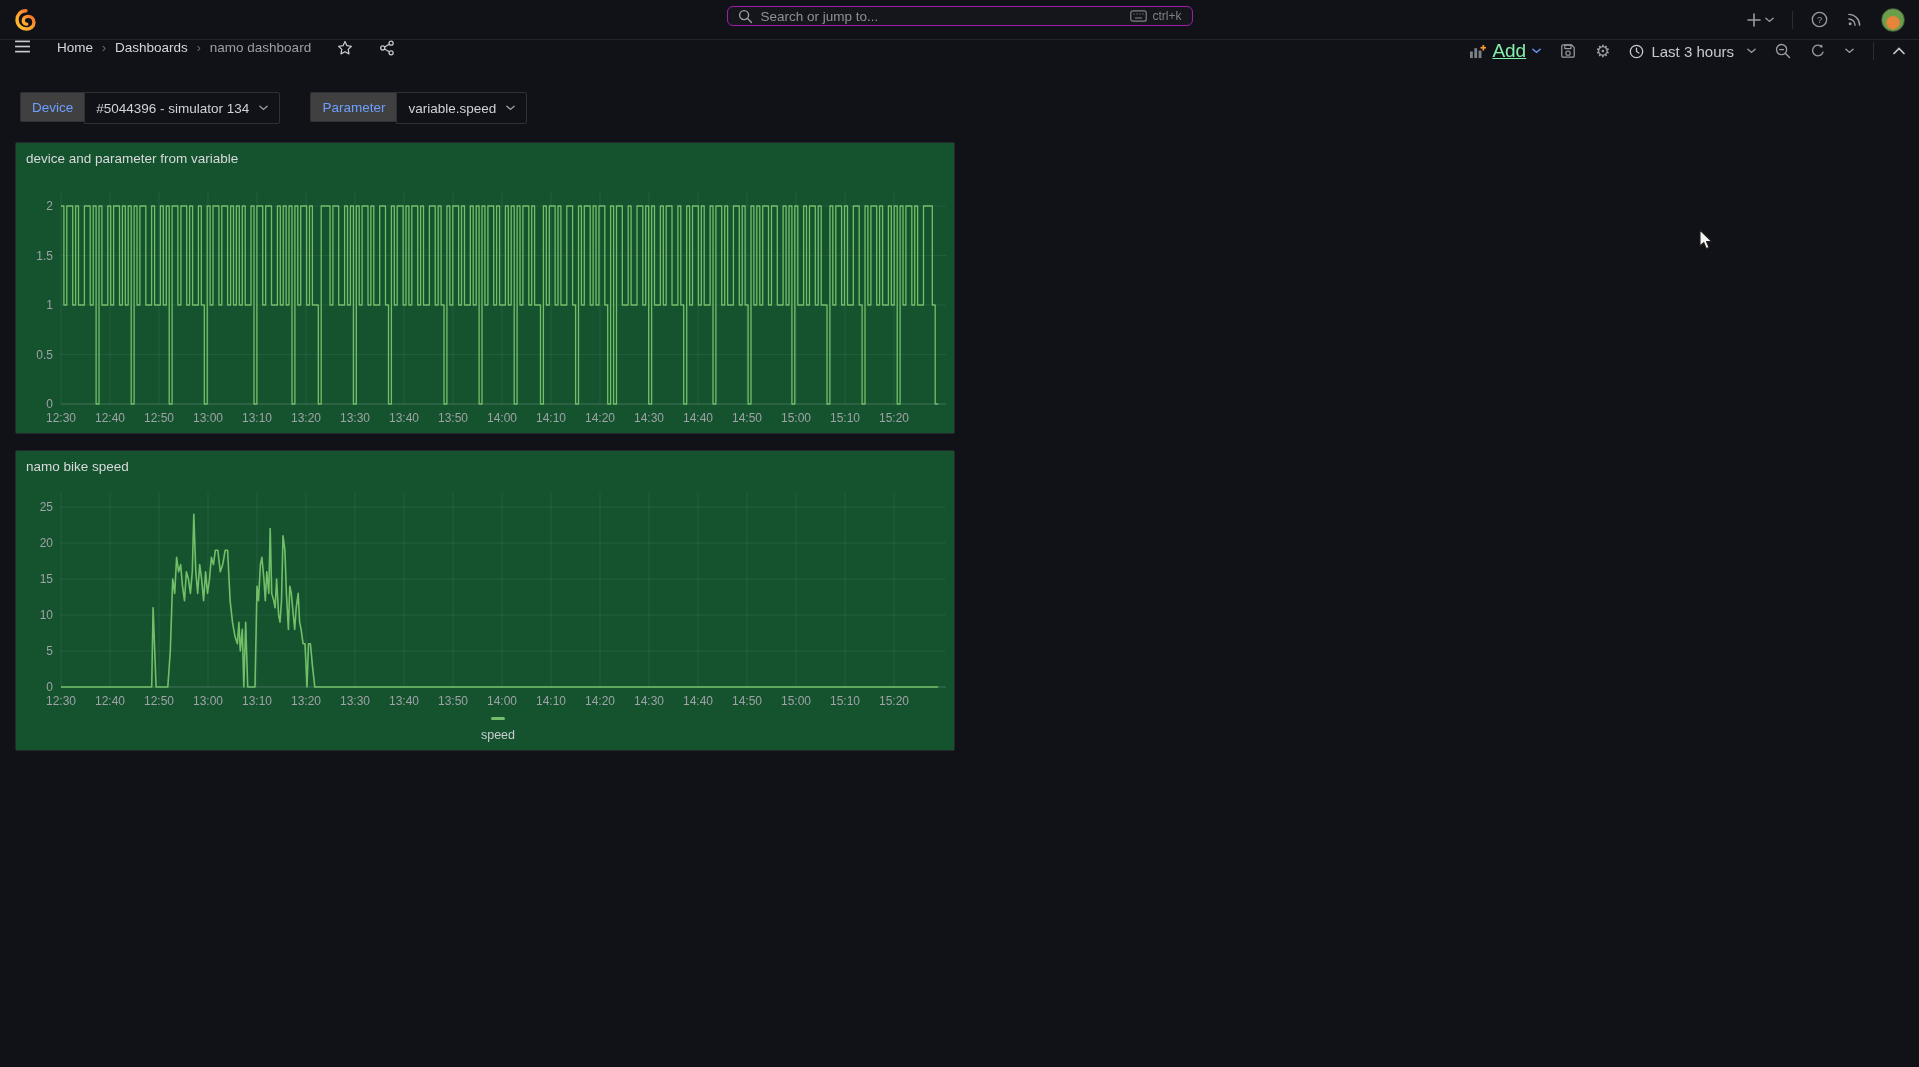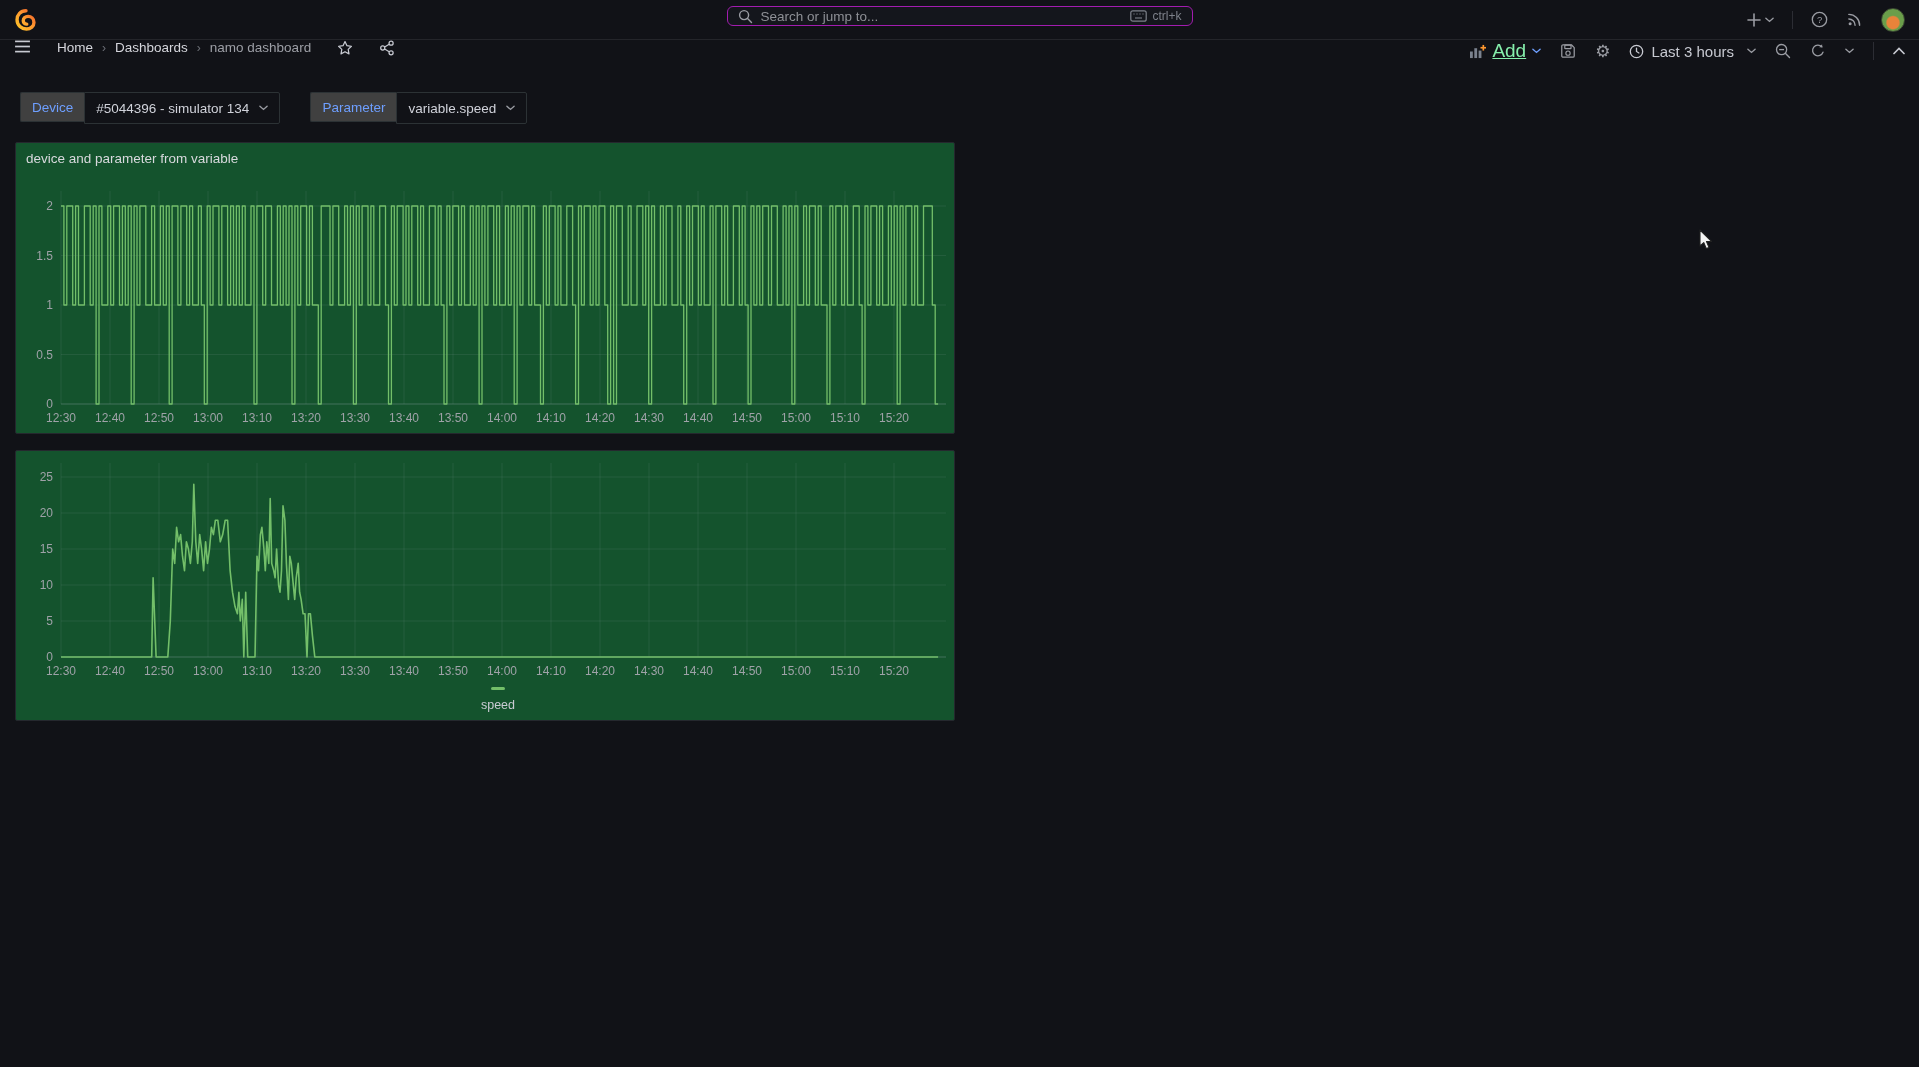--- a/index.html
+++ b/index.html
@@ -299,20 +299,23 @@
         <line x1="45" y1="82.5" x2="930.1" y2="82.5" stroke="rgba(204,204,220,0.09)"></line>
         <text x="37" y="86.5" text-anchor="end" class="tick">1.5</text>
         <line x1="45" y1="33" x2="930.1" y2="33" stroke="rgba(204,204,220,0.09)"></line>
         <text x="37" y="37" text-anchor="end" class="tick">2</text>
         <line x1="45" y1="231" x2="930.1" y2="231" stroke="rgba(204,204,220,0.18)"></line>
         <path d="M45.0 33.0L47.9 33.0L47.9 33.0L47.9 132.0L50.8 132.0L50.8 132.0L50.8 33.0L53.8 33.0L53.8 33.0L53.8 33.0L56.7 33.0L56.7 33.0L56.7 132.0L59.6 132.0L59.6 132.0L59.6 33.0L62.5 33.0L62.5 33.0L62.5 132.0L65.5 132.0L65.5 132.0L65.5 132.0L68.4 132.0L68.4 132.0L68.4 33.0L71.3 33.0L71.3 33.0L71.3 33.0L74.2 33.0L74.2 33.0L74.2 132.0L77.2 132.0L77.2 132.0L77.2 33.0L80.1 33.0L80.1 33.0L80.1 231.0L83.0 231.0L83.0 231.0L83.0 33.0L85.9 33.0L85.9 33.0L85.9 132.0L88.9 132.0L88.9 132.0L88.9 132.0L91.8 132.0L91.8 132.0L91.8 33.0L94.7 33.0L94.7 33.0L94.7 132.0L97.6 132.0L97.6 132.0L97.6 33.0L100.5 33.0L100.5 33.0L100.5 33.0L103.5 33.0L103.5 33.0L103.5 132.0L106.4 132.0L106.4 132.0L106.4 33.0L109.3 33.0L109.3 33.0L109.3 132.0L112.2 132.0L112.2 132.0L112.2 33.0L115.2 33.0L115.2 33.0L115.2 231.0L118.1 231.0L118.1 231.0L118.1 33.0L121.0 33.0L121.0 33.0L121.0 132.0L123.9 132.0L123.9 132.0L123.9 33.0L126.9 33.0L126.9 33.0L126.9 33.0L129.8 33.0L129.8 33.0L129.8 132.0L132.7 132.0L132.7 132.0L132.7 132.0L135.6 132.0L135.6 132.0L135.6 33.0L138.6 33.0L138.6 33.0L138.6 132.0L141.5 132.0L141.5 132.0L141.5 132.0L144.4 132.0L144.4 132.0L144.4 33.0L147.3 33.0L147.3 33.0L147.3 132.0L150.3 132.0L150.3 132.0L150.3 33.0L153.2 33.0L153.2 33.0L153.2 231.0L156.1 231.0L156.1 231.0L156.1 33.0L159.0 33.0L159.0 33.0L159.0 33.0L161.9 33.0L161.9 33.0L161.9 132.0L164.9 132.0L164.9 132.0L164.9 33.0L167.8 33.0L167.8 33.0L167.8 33.0L170.7 33.0L170.7 33.0L170.7 132.0L173.6 132.0L173.6 132.0L173.6 33.0L176.6 33.0L176.6 33.0L176.6 132.0L179.5 132.0L179.5 132.0L179.5 132.0L182.4 132.0L182.4 132.0L182.4 33.0L185.3 33.0L185.3 33.0L185.3 132.0L188.3 132.0L188.3 132.0L188.3 231.0L191.2 231.0L191.2 231.0L191.2 33.0L194.1 33.0L194.1 33.0L194.1 132.0L197.0 132.0L197.0 132.0L197.0 33.0L200.0 33.0L200.0 33.0L200.0 33.0L202.9 33.0L202.9 33.0L202.9 132.0L205.8 132.0L205.8 132.0L205.8 33.0L208.7 33.0L208.7 33.0L208.7 33.0L211.6 33.0L211.6 33.0L211.6 132.0L214.6 132.0L214.6 132.0L214.6 33.0L217.5 33.0L217.5 33.0L217.5 132.0L220.4 132.0L220.4 132.0L220.4 33.0L223.3 33.0L223.3 33.0L223.3 132.0L226.3 132.0L226.3 132.0L226.3 33.0L229.2 33.0L229.2 33.0L229.2 132.0L232.1 132.0L232.1 132.0L232.1 132.0L235.0 132.0L235.0 132.0L235.0 33.0L238.0 33.0L238.0 33.0L238.0 231.0L240.9 231.0L240.9 231.0L240.9 33.0L243.8 33.0L243.8 33.0L243.8 33.0L246.7 33.0L246.7 33.0L246.7 132.0L249.7 132.0L249.7 132.0L249.7 33.0L252.6 33.0L252.6 33.0L252.6 33.0L255.5 33.0L255.5 33.0L255.5 132.0L258.4 132.0L258.4 132.0L258.4 132.0L261.4 132.0L261.4 132.0L261.4 33.0L264.3 33.0L264.3 33.0L264.3 132.0L267.2 132.0L267.2 132.0L267.2 33.0L270.1 33.0L270.1 33.0L270.1 132.0L273.0 132.0L273.0 132.0L273.0 33.0L276.0 33.0L276.0 33.0L276.0 231.0L278.9 231.0L278.9 231.0L278.9 33.0L281.8 33.0L281.8 33.0L281.8 132.0L284.7 132.0L284.7 132.0L284.7 33.0L287.7 33.0L287.7 33.0L287.7 33.0L290.6 33.0L290.6 33.0L290.6 132.0L293.5 132.0L293.5 132.0L293.5 33.0L296.4 33.0L296.4 33.0L296.4 132.0L299.4 132.0L299.4 132.0L299.4 132.0L302.3 132.0L302.3 132.0L302.3 231.0L305.2 231.0L305.2 231.0L305.2 33.0L308.1 33.0L308.1 33.0L308.1 33.0L311.1 33.0L311.1 33.0L311.1 33.0L314.0 33.0L314.0 33.0L314.0 132.0L316.9 132.0L316.9 132.0L316.9 33.0L319.8 33.0L319.8 33.0L319.8 33.0L322.7 33.0L322.7 33.0L322.7 132.0L325.7 132.0L325.7 132.0L325.7 132.0L328.6 132.0L328.6 132.0L328.6 33.0L331.5 33.0L331.5 33.0L331.5 132.0L334.4 132.0L334.4 132.0L334.4 33.0L337.4 33.0L337.4 33.0L337.4 231.0L340.3 231.0L340.3 231.0L340.3 33.0L343.2 33.0L343.2 33.0L343.2 132.0L346.1 132.0L346.1 132.0L346.1 33.0L349.1 33.0L349.1 33.0L349.1 33.0L352.0 33.0L352.0 33.0L352.0 132.0L354.9 132.0L354.9 132.0L354.9 33.0L357.8 33.0L357.8 33.0L357.8 132.0L360.8 132.0L360.8 132.0L360.8 132.0L363.7 132.0L363.7 132.0L363.7 33.0L366.6 33.0L366.6 33.0L366.6 33.0L369.5 33.0L369.5 33.0L369.5 132.0L372.5 132.0L372.5 132.0L372.5 231.0L375.4 231.0L375.4 231.0L375.4 33.0L378.3 33.0L378.3 33.0L378.3 132.0L381.2 132.0L381.2 132.0L381.2 33.0L384.1 33.0L384.1 33.0L384.1 33.0L387.1 33.0L387.1 33.0L387.1 132.0L390.0 132.0L390.0 132.0L390.0 33.0L392.9 33.0L392.9 33.0L392.9 132.0L395.8 132.0L395.8 132.0L395.8 33.0L398.8 33.0L398.8 33.0L398.8 33.0L401.7 33.0L401.7 33.0L401.7 132.0L404.6 132.0L404.6 132.0L404.6 33.0L407.5 33.0L407.5 33.0L407.5 132.0L410.5 132.0L410.5 132.0L410.5 132.0L413.4 132.0L413.4 132.0L413.4 33.0L416.3 33.0L416.3 33.0L416.3 33.0L419.2 33.0L419.2 33.0L419.2 132.0L422.2 132.0L422.2 132.0L422.2 33.0L425.1 33.0L425.1 33.0L425.1 132.0L428.0 132.0L428.0 132.0L428.0 231.0L430.9 231.0L430.9 231.0L430.9 33.0L433.8 33.0L433.8 33.0L433.8 132.0L436.8 132.0L436.8 132.0L436.8 33.0L439.7 33.0L439.7 33.0L439.7 33.0L442.6 33.0L442.6 33.0L442.6 132.0L445.5 132.0L445.5 132.0L445.5 33.0L448.5 33.0L448.5 33.0L448.5 132.0L451.4 132.0L451.4 132.0L451.4 132.0L454.3 132.0L454.3 132.0L454.3 33.0L457.2 33.0L457.2 33.0L457.2 132.0L460.2 132.0L460.2 132.0L460.2 33.0L463.1 33.0L463.1 33.0L463.1 231.0L466.0 231.0L466.0 231.0L466.0 33.0L468.9 33.0L468.9 33.0L468.9 132.0L471.9 132.0L471.9 132.0L471.9 33.0L474.8 33.0L474.8 33.0L474.8 33.0L477.7 33.0L477.7 33.0L477.7 132.0L480.6 132.0L480.6 132.0L480.6 33.0L483.6 33.0L483.6 33.0L483.6 132.0L486.5 132.0L486.5 132.0L486.5 132.0L489.4 132.0L489.4 132.0L489.4 33.0L492.3 33.0L492.3 33.0L492.3 132.0L495.2 132.0L495.2 132.0L495.2 33.0L498.2 33.0L498.2 33.0L498.2 231.0L501.1 231.0L501.1 231.0L501.1 33.0L504.0 33.0L504.0 33.0L504.0 132.0L506.9 132.0L506.9 132.0L506.9 33.0L509.9 33.0L509.9 33.0L509.9 33.0L512.8 33.0L512.8 33.0L512.8 132.0L515.7 132.0L515.7 132.0L515.7 33.0L518.6 33.0L518.6 33.0L518.6 132.0L521.6 132.0L521.6 132.0L521.6 132.0L524.5 132.0L524.5 132.0L524.5 231.0L527.4 231.0L527.4 231.0L527.4 33.0L530.3 33.0L530.3 33.0L530.3 132.0L533.3 132.0L533.3 132.0L533.3 33.0L536.2 33.0L536.2 33.0L536.2 33.0L539.1 33.0L539.1 33.0L539.1 132.0L542.0 132.0L542.0 132.0L542.0 33.0L544.9 33.0L544.9 33.0L544.9 132.0L547.9 132.0L547.9 132.0L547.9 132.0L550.8 132.0L550.8 132.0L550.8 33.0L553.7 33.0L553.7 33.0L553.7 33.0L556.6 33.0L556.6 33.0L556.6 132.0L559.6 132.0L559.6 132.0L559.6 231.0L562.5 231.0L562.5 231.0L562.5 33.0L565.4 33.0L565.4 33.0L565.4 132.0L568.3 132.0L568.3 132.0L568.3 33.0L571.3 33.0L571.3 33.0L571.3 33.0L574.2 33.0L574.2 33.0L574.2 132.0L577.1 132.0L577.1 132.0L577.1 33.0L580.0 33.0L580.0 33.0L580.0 132.0L583.0 132.0L583.0 132.0L583.0 33.0L585.9 33.0L585.9 33.0L585.9 33.0L588.8 33.0L588.8 33.0L588.8 132.0L591.7 132.0L591.7 132.0L591.7 231.0L594.6 231.0L594.6 231.0L594.6 33.0L597.6 33.0L597.6 33.0L597.6 231.0L600.5 231.0L600.5 231.0L600.5 33.0L603.4 33.0L603.4 33.0L603.4 33.0L606.3 33.0L606.3 33.0L606.3 132.0L609.3 132.0L609.3 132.0L609.3 132.0L612.2 132.0L612.2 132.0L612.2 33.0L615.1 33.0L615.1 33.0L615.1 132.0L618.0 132.0L618.0 132.0L618.0 132.0L621.0 132.0L621.0 132.0L621.0 33.0L623.9 33.0L623.9 33.0L623.9 33.0L626.8 33.0L626.8 33.0L626.8 132.0L629.7 132.0L629.7 132.0L629.7 33.0L632.7 33.0L632.7 33.0L632.7 231.0L635.6 231.0L635.6 231.0L635.6 33.0L638.5 33.0L638.5 33.0L638.5 132.0L641.4 132.0L641.4 132.0L641.4 132.0L644.4 132.0L644.4 132.0L644.4 33.0L647.3 33.0L647.3 33.0L647.3 132.0L650.2 132.0L650.2 132.0L650.2 33.0L653.1 33.0L653.1 33.0L653.1 33.0L656.0 33.0L656.0 33.0L656.0 132.0L659.0 132.0L659.0 132.0L659.0 132.0L661.9 132.0L661.9 132.0L661.9 33.0L664.8 33.0L664.8 33.0L664.8 132.0L667.7 132.0L667.7 132.0L667.7 231.0L670.7 231.0L670.7 231.0L670.7 33.0L673.6 33.0L673.6 33.0L673.6 132.0L676.5 132.0L676.5 132.0L676.5 33.0L679.4 33.0L679.4 33.0L679.4 33.0L682.4 33.0L682.4 33.0L682.4 132.0L685.3 132.0L685.3 132.0L685.3 33.0L688.2 33.0L688.2 33.0L688.2 132.0L691.1 132.0L691.1 132.0L691.1 132.0L694.1 132.0L694.1 132.0L694.1 33.0L697.0 33.0L697.0 33.0L697.0 231.0L699.9 231.0L699.9 231.0L699.9 33.0L702.8 33.0L702.8 33.0L702.8 33.0L705.7 33.0L705.7 33.0L705.7 132.0L708.7 132.0L708.7 132.0L708.7 33.0L711.6 33.0L711.6 33.0L711.6 132.0L714.5 132.0L714.5 132.0L714.5 132.0L717.4 132.0L717.4 132.0L717.4 33.0L720.4 33.0L720.4 33.0L720.4 33.0L723.3 33.0L723.3 33.0L723.3 132.0L726.2 132.0L726.2 132.0L726.2 33.0L729.1 33.0L729.1 33.0L729.1 132.0L732.1 132.0L732.1 132.0L732.1 231.0L735.0 231.0L735.0 231.0L735.0 33.0L737.9 33.0L737.9 33.0L737.9 132.0L740.8 132.0L740.8 132.0L740.8 33.0L743.8 33.0L743.8 33.0L743.8 132.0L746.7 132.0L746.7 132.0L746.7 33.0L749.6 33.0L749.6 33.0L749.6 33.0L752.5 33.0L752.5 33.0L752.5 132.0L755.5 132.0L755.5 132.0L755.5 33.0L758.4 33.0L758.4 33.0L758.4 33.0L761.3 33.0L761.3 33.0L761.3 132.0L764.2 132.0L764.2 132.0L764.2 132.0L767.1 132.0L767.1 132.0L767.1 33.0L770.1 33.0L770.1 33.0L770.1 132.0L773.0 132.0L773.0 132.0L773.0 33.0L775.9 33.0L775.9 33.0L775.9 231.0L778.8 231.0L778.8 231.0L778.8 33.0L781.8 33.0L781.8 33.0L781.8 132.0L784.7 132.0L784.7 132.0L784.7 132.0L787.6 132.0L787.6 132.0L787.6 33.0L790.5 33.0L790.5 33.0L790.5 132.0L793.5 132.0L793.5 132.0L793.5 33.0L796.4 33.0L796.4 33.0L796.4 33.0L799.3 33.0L799.3 33.0L799.3 132.0L802.2 132.0L802.2 132.0L802.2 33.0L805.2 33.0L805.2 33.0L805.2 132.0L808.1 132.0L808.1 132.0L808.1 132.0L811.0 132.0L811.0 132.0L811.0 231.0L813.9 231.0L813.9 231.0L813.9 33.0L816.8 33.0L816.8 33.0L816.8 132.0L819.8 132.0L819.8 132.0L819.8 33.0L822.7 33.0L822.7 33.0L822.7 33.0L825.6 33.0L825.6 33.0L825.6 132.0L828.5 132.0L828.5 132.0L828.5 33.0L831.5 33.0L831.5 33.0L831.5 132.0L834.4 132.0L834.4 132.0L834.4 132.0L837.3 132.0L837.3 132.0L837.3 33.0L840.2 33.0L840.2 33.0L840.2 33.0L843.2 33.0L843.2 33.0L843.2 132.0L846.1 132.0L846.1 132.0L846.1 231.0L849.0 231.0L849.0 231.0L849.0 33.0L851.9 33.0L851.9 33.0L851.9 132.0L854.9 132.0L854.9 132.0L854.9 33.0L857.8 33.0L857.8 33.0L857.8 33.0L860.7 33.0L860.7 33.0L860.7 132.0L863.6 132.0L863.6 132.0L863.6 33.0L866.6 33.0L866.6 33.0L866.6 132.0L869.5 132.0L869.5 132.0L869.5 132.0L872.4 132.0L872.4 132.0L872.4 33.0L875.3 33.0L875.3 33.0L875.3 132.0L878.2 132.0L878.2 132.0L878.2 33.0L881.2 33.0L881.2 33.0L881.2 231.0L884.1 231.0L884.1 231.0L884.1 33.0L887.0 33.0L887.0 33.0L887.0 132.0L889.9 132.0L889.9 132.0L889.9 33.0L892.9 33.0L892.9 33.0L892.9 33.0L895.8 33.0L895.8 33.0L895.8 132.0L898.7 132.0L898.7 132.0L898.7 33.0L901.6 33.0L901.6 33.0L901.6 132.0L904.6 132.0L904.6 132.0L904.6 132.0L907.5 132.0L907.5 132.0L907.5 33.0L910.4 33.0L910.4 33.0L910.4 33.0L913.3 33.0L913.3 33.0L913.3 33.0L916.3 33.0L916.3 33.0L916.3 132.0L919.2 132.0L919.2 132.0L919.2 231.0L922.1 231.0" fill="none" stroke="#73bf69" stroke-width="1.3" stroke-linejoin="round"></path>
       </svg>
   </section>
 
   <section class="panel">
+    <div class="panel-header">
+      <span class="panel-title">namo bike speed</span>
+    </div>
     <svg id="chart2" width="938" height="230">
         <line x1="45" y1="12" x2="45" y2="206" stroke="rgba(204,204,220,0.09)"></line>
         <text x="45" y="224" text-anchor="middle" class="tick">12:30</text>
         <line x1="94" y1="12" x2="94" y2="206" stroke="rgba(204,204,220,0.09)"></line>
         <text x="94" y="224" text-anchor="middle" class="tick">12:40</text>
         <line x1="143" y1="12" x2="143" y2="206" stroke="rgba(204,204,220,0.09)"></line>
         <text x="143" y="224" text-anchor="middle" class="tick">12:50</text>
         <line x1="192" y1="12" x2="192" y2="206" stroke="rgba(204,204,220,0.09)"></line>
         <text x="192" y="224" text-anchor="middle" class="tick">13:00</text>
         <line x1="241" y1="12" x2="241" y2="206" stroke="rgba(204,204,220,0.09)"></line>

